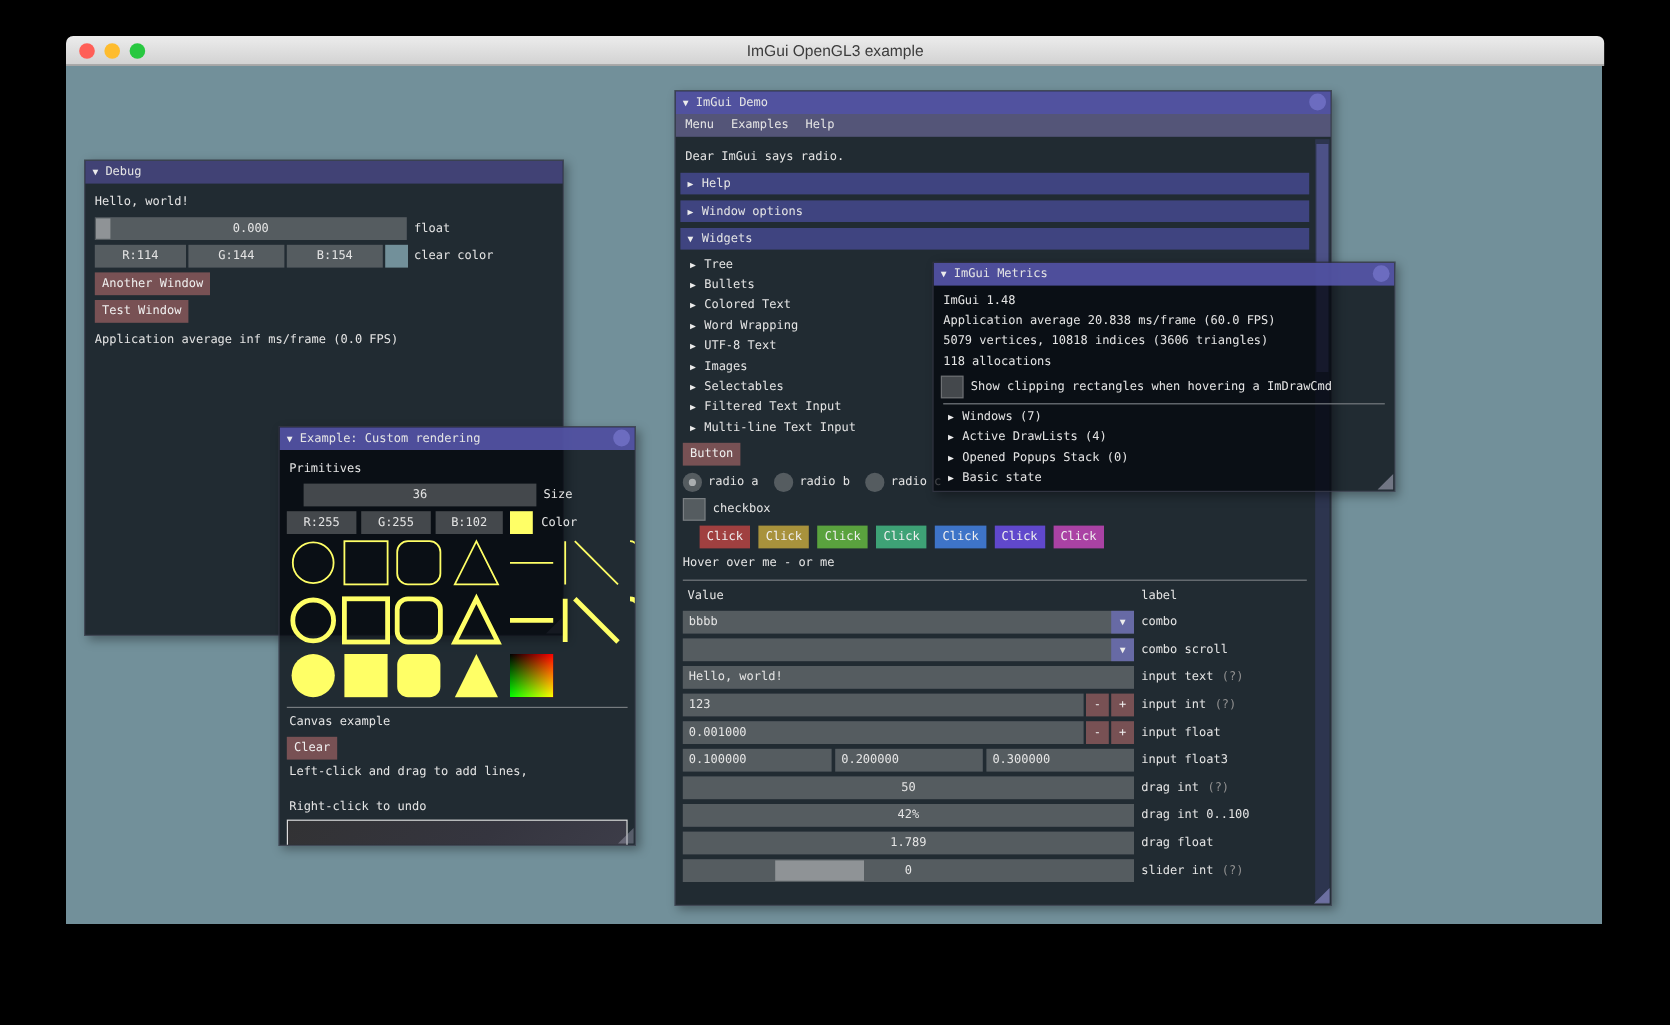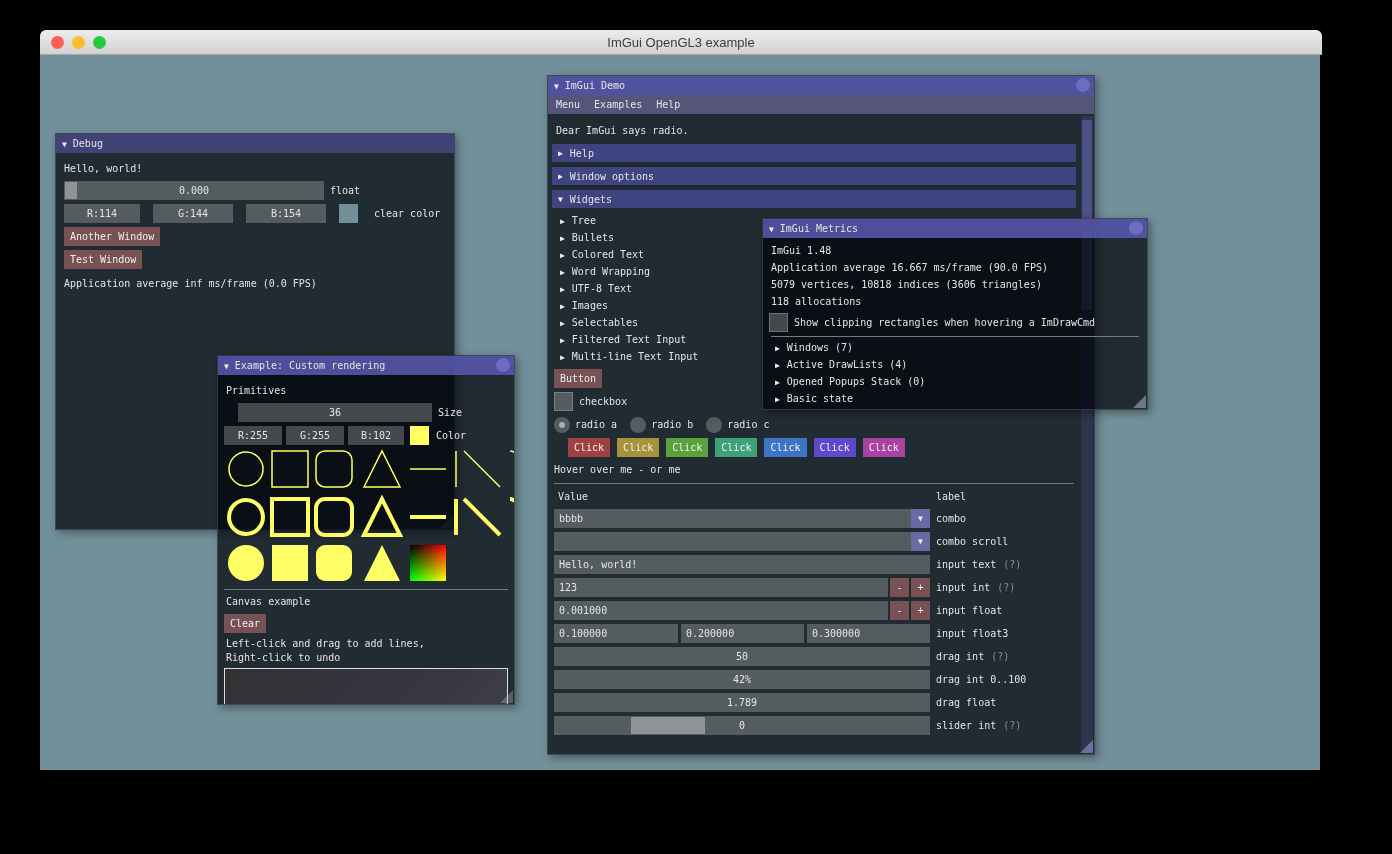--- a/index.html
+++ b/index.html
@@ -1,19 +1,19 @@
 <!DOCTYPE html>
 <html><head>
 <meta charset="utf-8">
 <style>
   *{margin:0;padding:0;box-sizing:border-box}
   html,body{width:1392px;height:854px;background:#000;overflow:hidden}
   .screen{position:relative;width:1392px;height:854px;background:#000;font-family:"DejaVu Sans Mono",monospace}
   
-  .macwin{position:absolute;left:40px;top:30px;width:1282px;height:615px;border-radius:6px 6px 0 0;box-shadow:0 10px 30px rgba(0,0,0,0.6)}
+  .macwin{position:absolute;left:55px;top:30px;width:1282px;height:615px;border-radius:6px 6px 0 0;box-shadow:0 10px 30px rgba(0,0,0,0.6)}
   .mactitle{height:25px;background:linear-gradient(#ececec,#d2d2d2);border-bottom:1px solid #a6a6a6;border-radius:6px 6px 0 0;position:relative;display:flex;align-items:center;justify-content:center;font-family:"Liberation Sans",sans-serif;font-size:13px;color:#3c3c3c}
   .lights{position:absolute;left:11px;top:6px;display:flex;gap:8px}
   .light{width:13px;height:13px;border-radius:50%}
   .viewport{position:relative;width:1280px;height:715px;background:#72909A;overflow:hidden}
   
   .igwin{position:absolute;background:rgba(2,4,10,0.72);border:1px solid rgba(150,150,180,0.28);box-shadow:3px 3px 8px rgba(0,0,0,0.35);font-size:10px;color:#e4e4e4;overflow:hidden;line-height:17px}
   .igtitle{height:19px;display:flex;align-items:center;gap:6px;padding:0 6px;background:rgba(88,88,176,0.87);position:relative;flex:none}
   .igtitle.dim{background:rgba(72,72,132,0.82)}
   .tarrow::before{content:"\25BC";font-size:8px;color:#ececec}
   .closebtn{position:absolute;right:4px;top:2px;width:14px;height:14px;border-radius:50%;background:rgba(128,128,215,0.58)}
@@ -70,21 +70,21 @@
           <span>Debug</span>
         </div>
         <div class="txt" style="margin-top:7px">Hello, world!</div>
         <div class="row">
           <div class="frame center" style="width:260px">
             <div class="grab" style="left:1px;width:12px"></div>
             <span>0.000</span>
           </div>
           <span class="lbl">float</span>
         </div>
-        <div class="row" style="gap:13px">
+        <div class="row" style="gap:2px">
           <div class="frame center" style="width:76px">
               <span>R:114</span>
             </div>
           <div class="frame center" style="width:80px">
               <span>G:144</span>
             </div>
           <div class="frame center" style="width:80px">
               <span>B:154</span>
             </div>
           <div class="swatch" style="background: rgb(114, 144, 154);"></div>
@@ -174,21 +174,21 @@
           <rect x="186" y="96" width="36" height="36" fill="url(#gtop)"></rect>
           <rect x="186" y="96" width="36" height="36" fill="url(#gbot)" mask="url(#mgrad)"></rect>
         </svg>
 
         <div class="sep" style="margin:2px 6px 0"></div>
         <div class="txt" style="margin-top:3px">Canvas example</div>
         <div class="row" style="margin-left:6px">
           <span class="btn">Clear</span>
         </div>
         <div class="hint">Left-click and drag to add lines,</div>
-        <div class="hint" style="margin-top:1px">Right-click to undo</div>
+        <div class="hint" style="margin-top:16px">Right-click to undo</div>
         <div class="canvasbox"></div>
         <div class="grip" style="border-color:transparent transparent rgba(170,170,190,0.4) transparent"></div>
       </div>
 
       <div class="igwin" style="left:507px;top:20px;width:548px;height:680px;z-index:2">
         <div class="igtitle">
           <span class="tarrow"></span>
           <span>ImGui Demo</span>
           <span class="closebtn"></span>
         </div>
@@ -246,32 +246,32 @@
               <span>Filtered Text Input</span>
             </div>
           <div class="tree">
               <span class="harrow"></span>
               <span>Multi-line Text Input</span>
             </div>
         </div>
 
         <div class="row" style="margin-left:6px">
           <span class="btn">Button</span>
-        </div>
-        <div class="row" style="margin-left:6px">
-          <span class="checkbox"></span>
-          <span>checkbox</span>
         </div>
         <div class="row" style="margin-left:6px;gap:5px">
           <span class="radio on"></span>
           <span>radio a</span>
           <span class="radio" style="margin-left:8px"></span>
           <span>radio b</span>
           <span class="radio" style="margin-left:8px"></span>
           <span>radio c</span>
+        </div>
+        <div class="row" style="margin-left:6px">
+          <span class="checkbox"></span>
+          <span>checkbox</span>
         </div>
         <div class="row" style="margin-left:20px;gap:7px">
           <span class="btn" style="background: rgb(160, 64, 64);">Click</span>
           <span class="btn" style="background: rgb(168, 146, 60);">Click</span>
           <span class="btn" style="background: rgb(90, 162, 62);">Click</span>
           <span class="btn" style="background: rgb(62, 162, 118);">Click</span>
           <span class="btn" style="background: rgb(62, 116, 200);">Click</span>
           <span class="btn" style="background: rgb(96, 72, 204);">Click</span>
           <span class="btn" style="background: rgb(170, 66, 164);">Click</span>
         </div>
@@ -377,21 +377,21 @@
         <div class="grip"></div>
       </div>
 
       <div class="igwin" style="left:722px;top:163px;width:386px;height:192px;z-index:3">
         <div class="igtitle">
           <span class="tarrow"></span>
           <span>ImGui Metrics</span>
           <span class="closebtn"></span>
         </div>
         <div class="mlines">ImGui 1.48</div>
-        <div class="mlines" style="margin-top:0">Application average 16.667 ms/frame (90.0 FPS)</div>
+        <div class="mlines" style="margin-top:0">Application average 20.838 ms/frame (60.0 FPS)</div>
         <div class="mlines" style="margin-top:0">5079 vertices, 10818 indices (3606 triangles)</div>
         <div class="mlines" style="margin-top:0">118 allocations</div>
         <div class="row" style="margin-left:6px;margin-top:3px">
           <span class="checkbox"></span>
           <span style="white-space:pre">Show clipping rectangles when hovering a ImDrawCmd</span>
         </div>
         <div class="sep" style="margin:4px 8px 0"></div>
         <div style="margin-top:2px">
           <div class="tree">
               <span class="harrow"></span>

